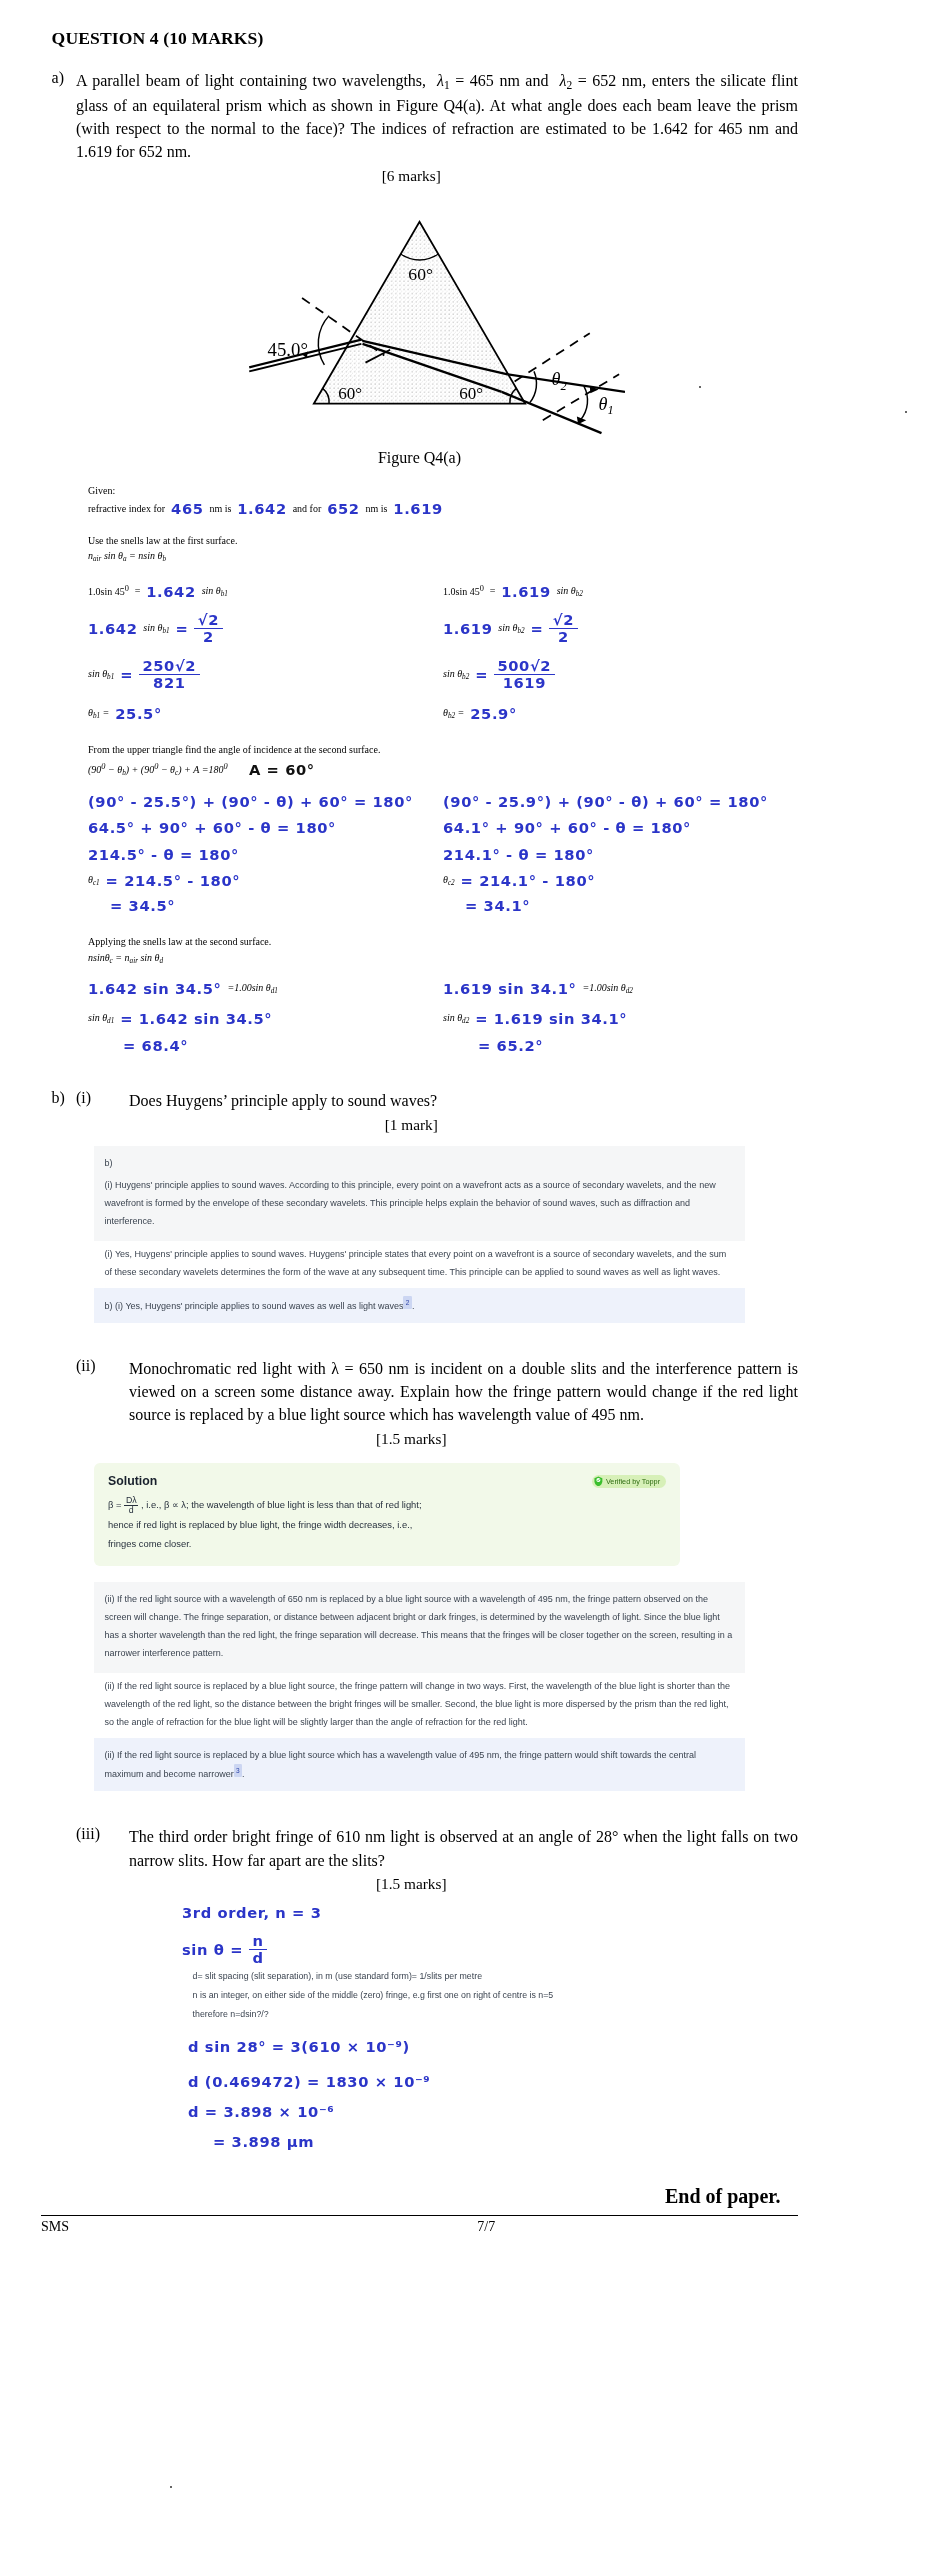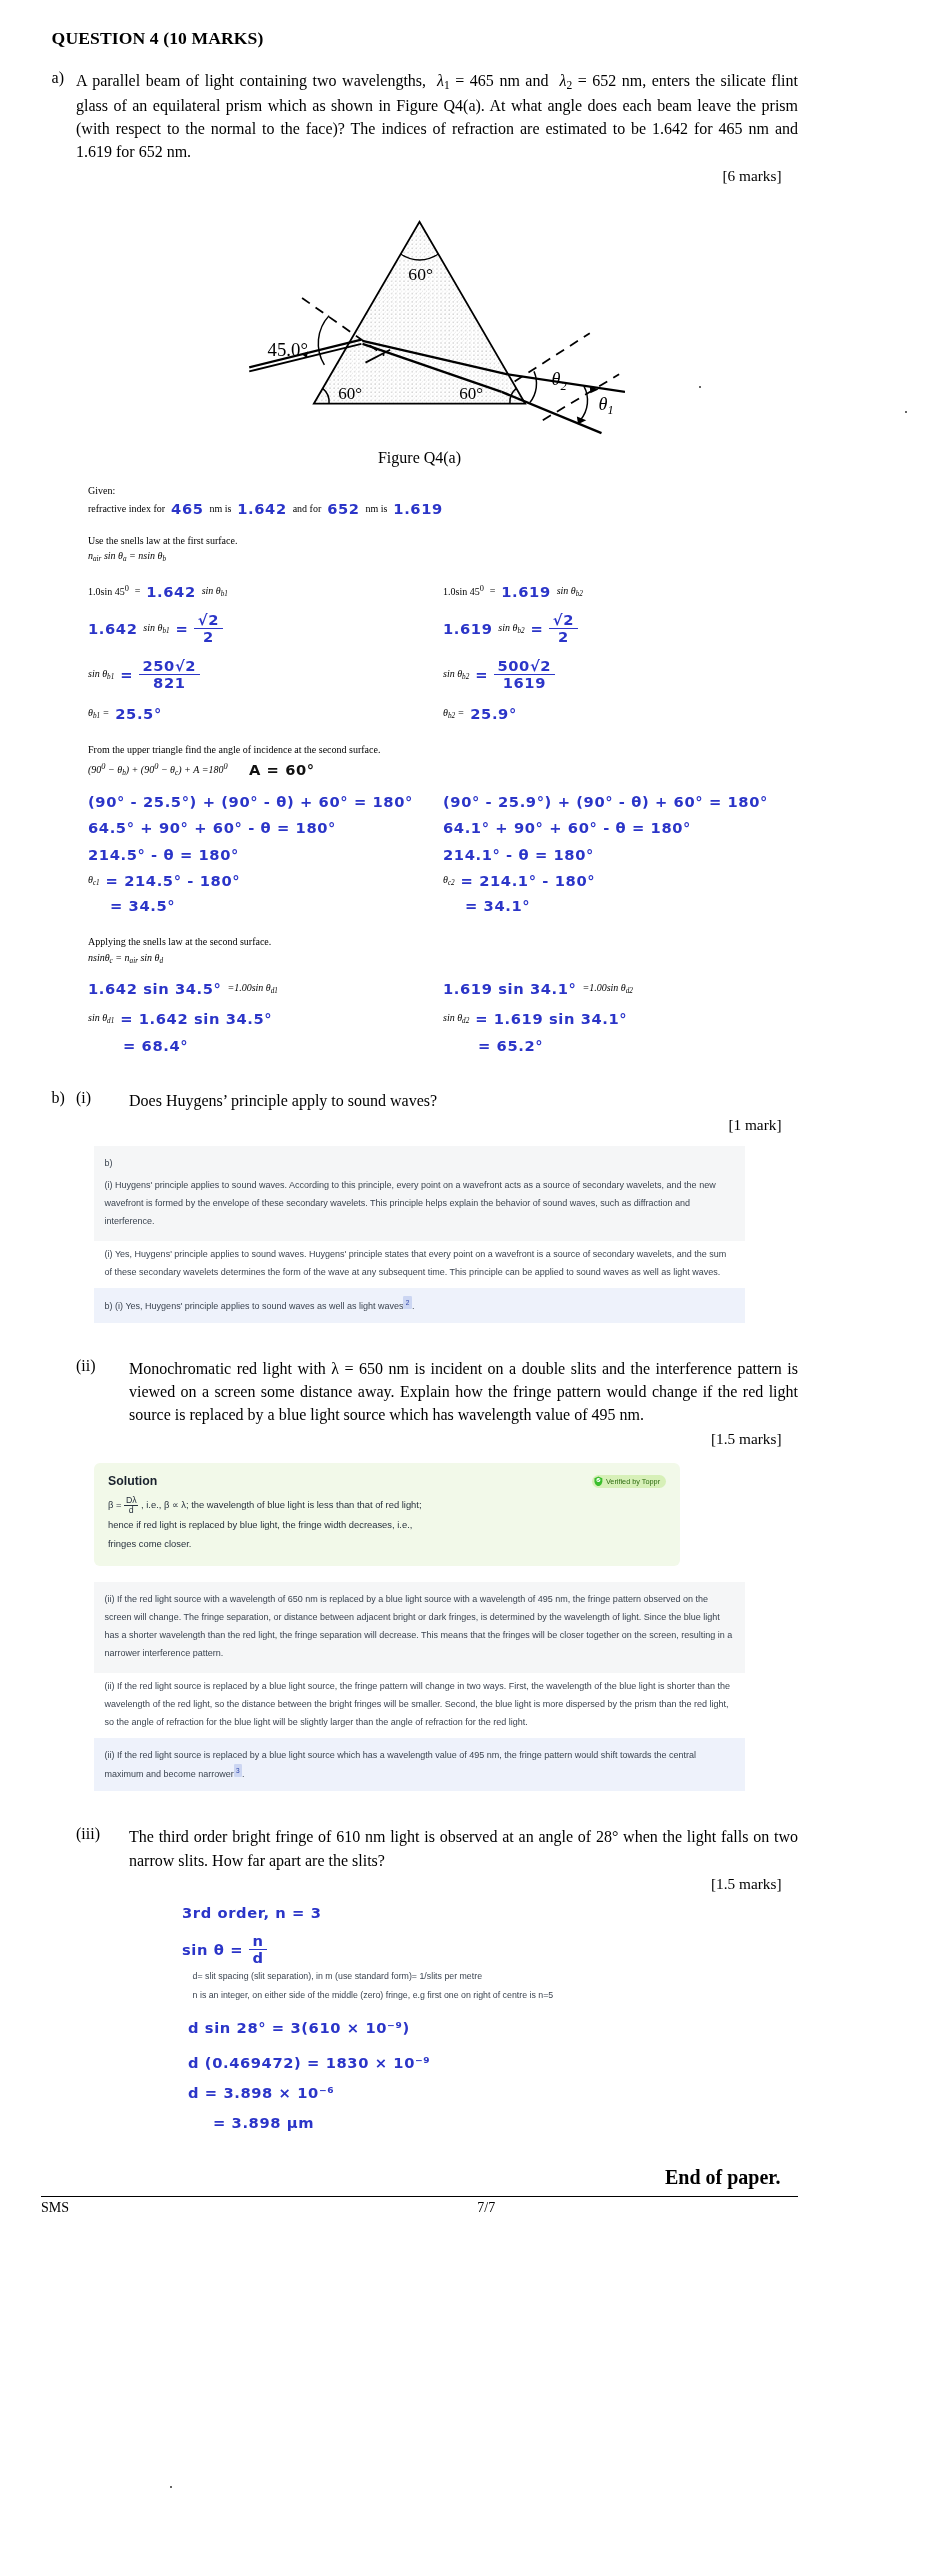--- a/index.html
+++ b/index.html
@@ -12,21 +12,21 @@
   }
   .page { position: relative; width:839px; min-height:2576px; padding: 17.6px 41px 0 41px; }
 
   
   .qheading { font-weight: bold; font-size: 17.6px; letter-spacing: 0.1px; margin: 10.6px 0 0 10.6px; }
 
   .qrow { display:flex; margin-top: 20px; }
   .qlabel { width: 35px; flex:0 0 35px; font-size: 16px; padding-left:10.6px; }
   .qlabel2 { width: 53px; flex:0 0 53px; font-size: 16px; }
   .qbody { flex:1; font-size: 16px; line-height: 1.45; text-align: justify; }
-  .marks { text-align:right; font-size:15.3px; margin-top:3.5px; padding-right: 16.5px;}
+  .marks { text-align:center; font-size:15.3px; margin-top:3.5px; padding-right: 16.5px;}
 
   em.sym { font-style: italic; }
   .sub { font-size: 0.72em; vertical-align: -0.25em; }
 
   
   .figwrap { margin-top: 13px; text-align:center; }
   .figcap { font-size: 16px; margin-top: 2.4px; }
 
   
   .smalltxt { font-size: 10px; line-height: 1.55; }
@@ -394,20 +394,21 @@
       <span class="frac hand">
         <span class="num">n</span>
         <span class="den">d</span>
       </span>
     </div>
   </div>
 
   <div class="ansbox plain" style="margin-left:141px; font-size:8.8px; line-height:1.75">
     <p>d= slit spacing (slit separation), in m (use standard form)= 1/slits per metre</p>
     <p>n is an integer, on either side of the middle (zero) fringe, e.g first one on right of centre is n=5</p>
+    <p>therefore n=dsin?/?</p>
   </div>
 
   <div style="margin-left:147px; margin-top:8.2px">
     <div class="hand">d sin 28° = 3(610 × 10⁻⁹)</div>
     <div class="hand" style="margin-top:18px">d (0.469472) = 1830 × 10⁻⁹</div>
     <div class="hand" style="margin-top:13px">d = 3.898 × 10⁻⁶</div>
     <div class="hand" style="margin-top:13px; margin-left:25px">= 3.898 μm</div>
   </div>
 
   <div class="endpaper">End of paper.</div>

